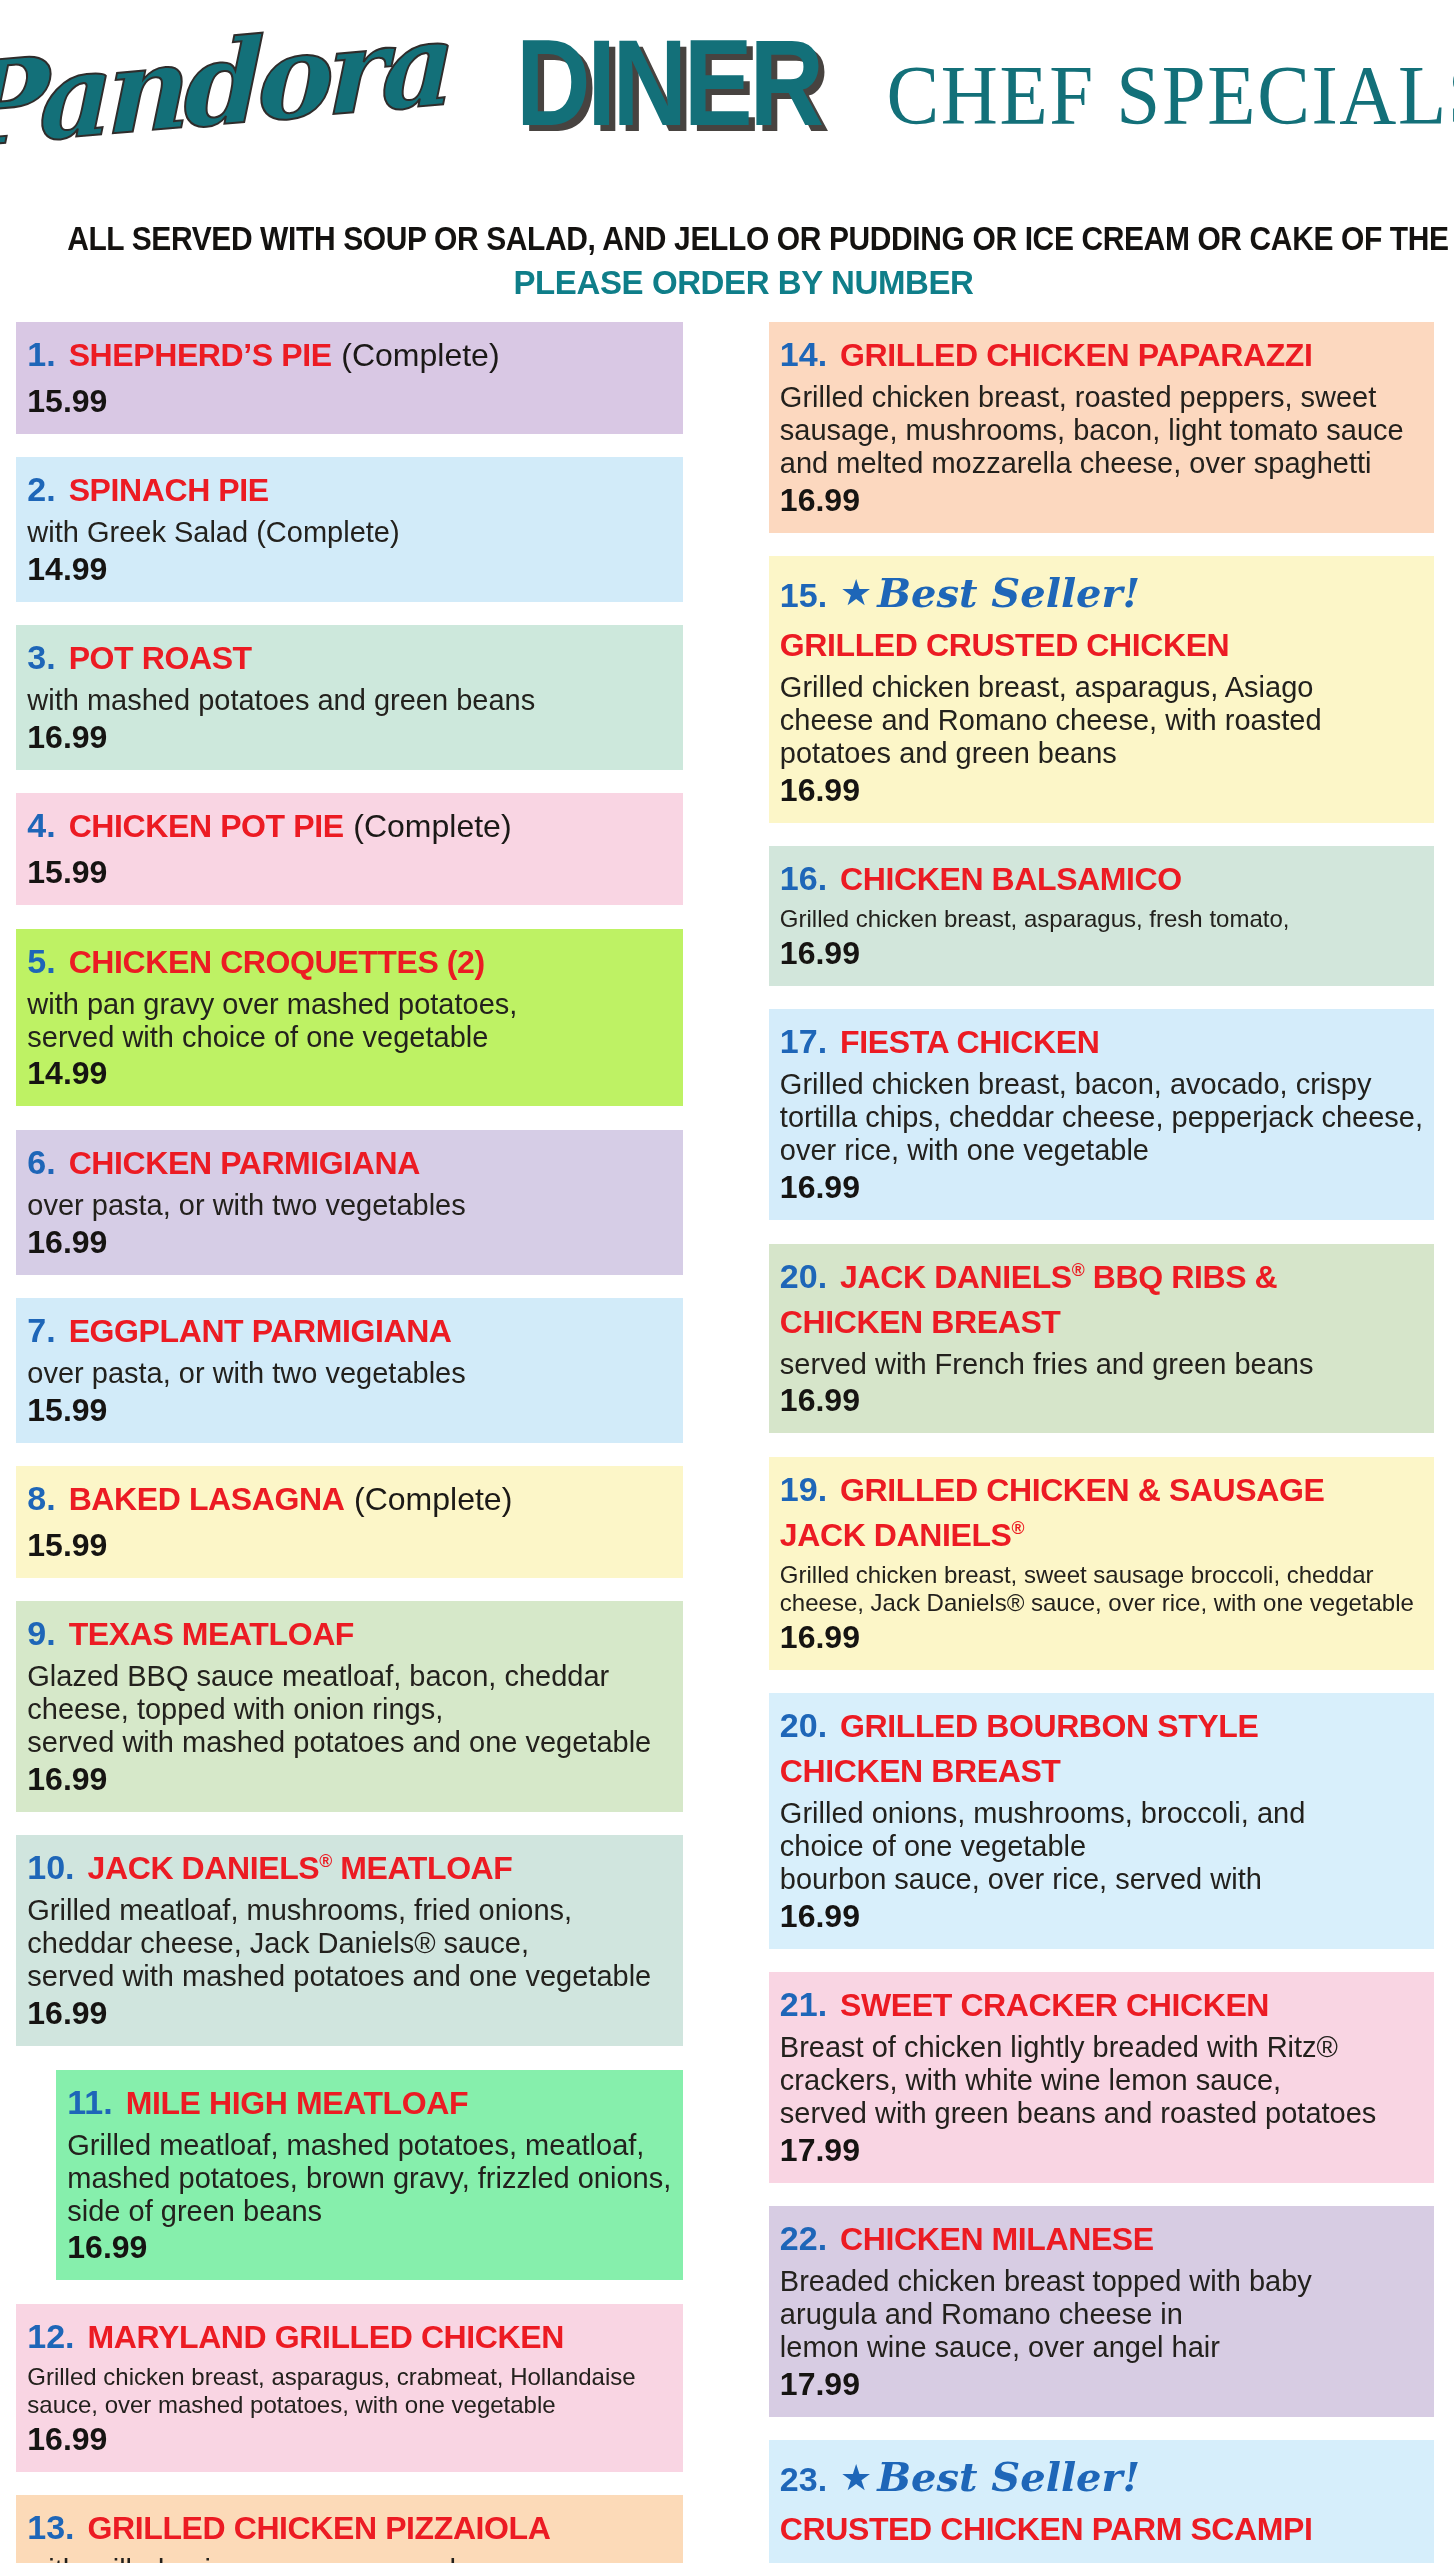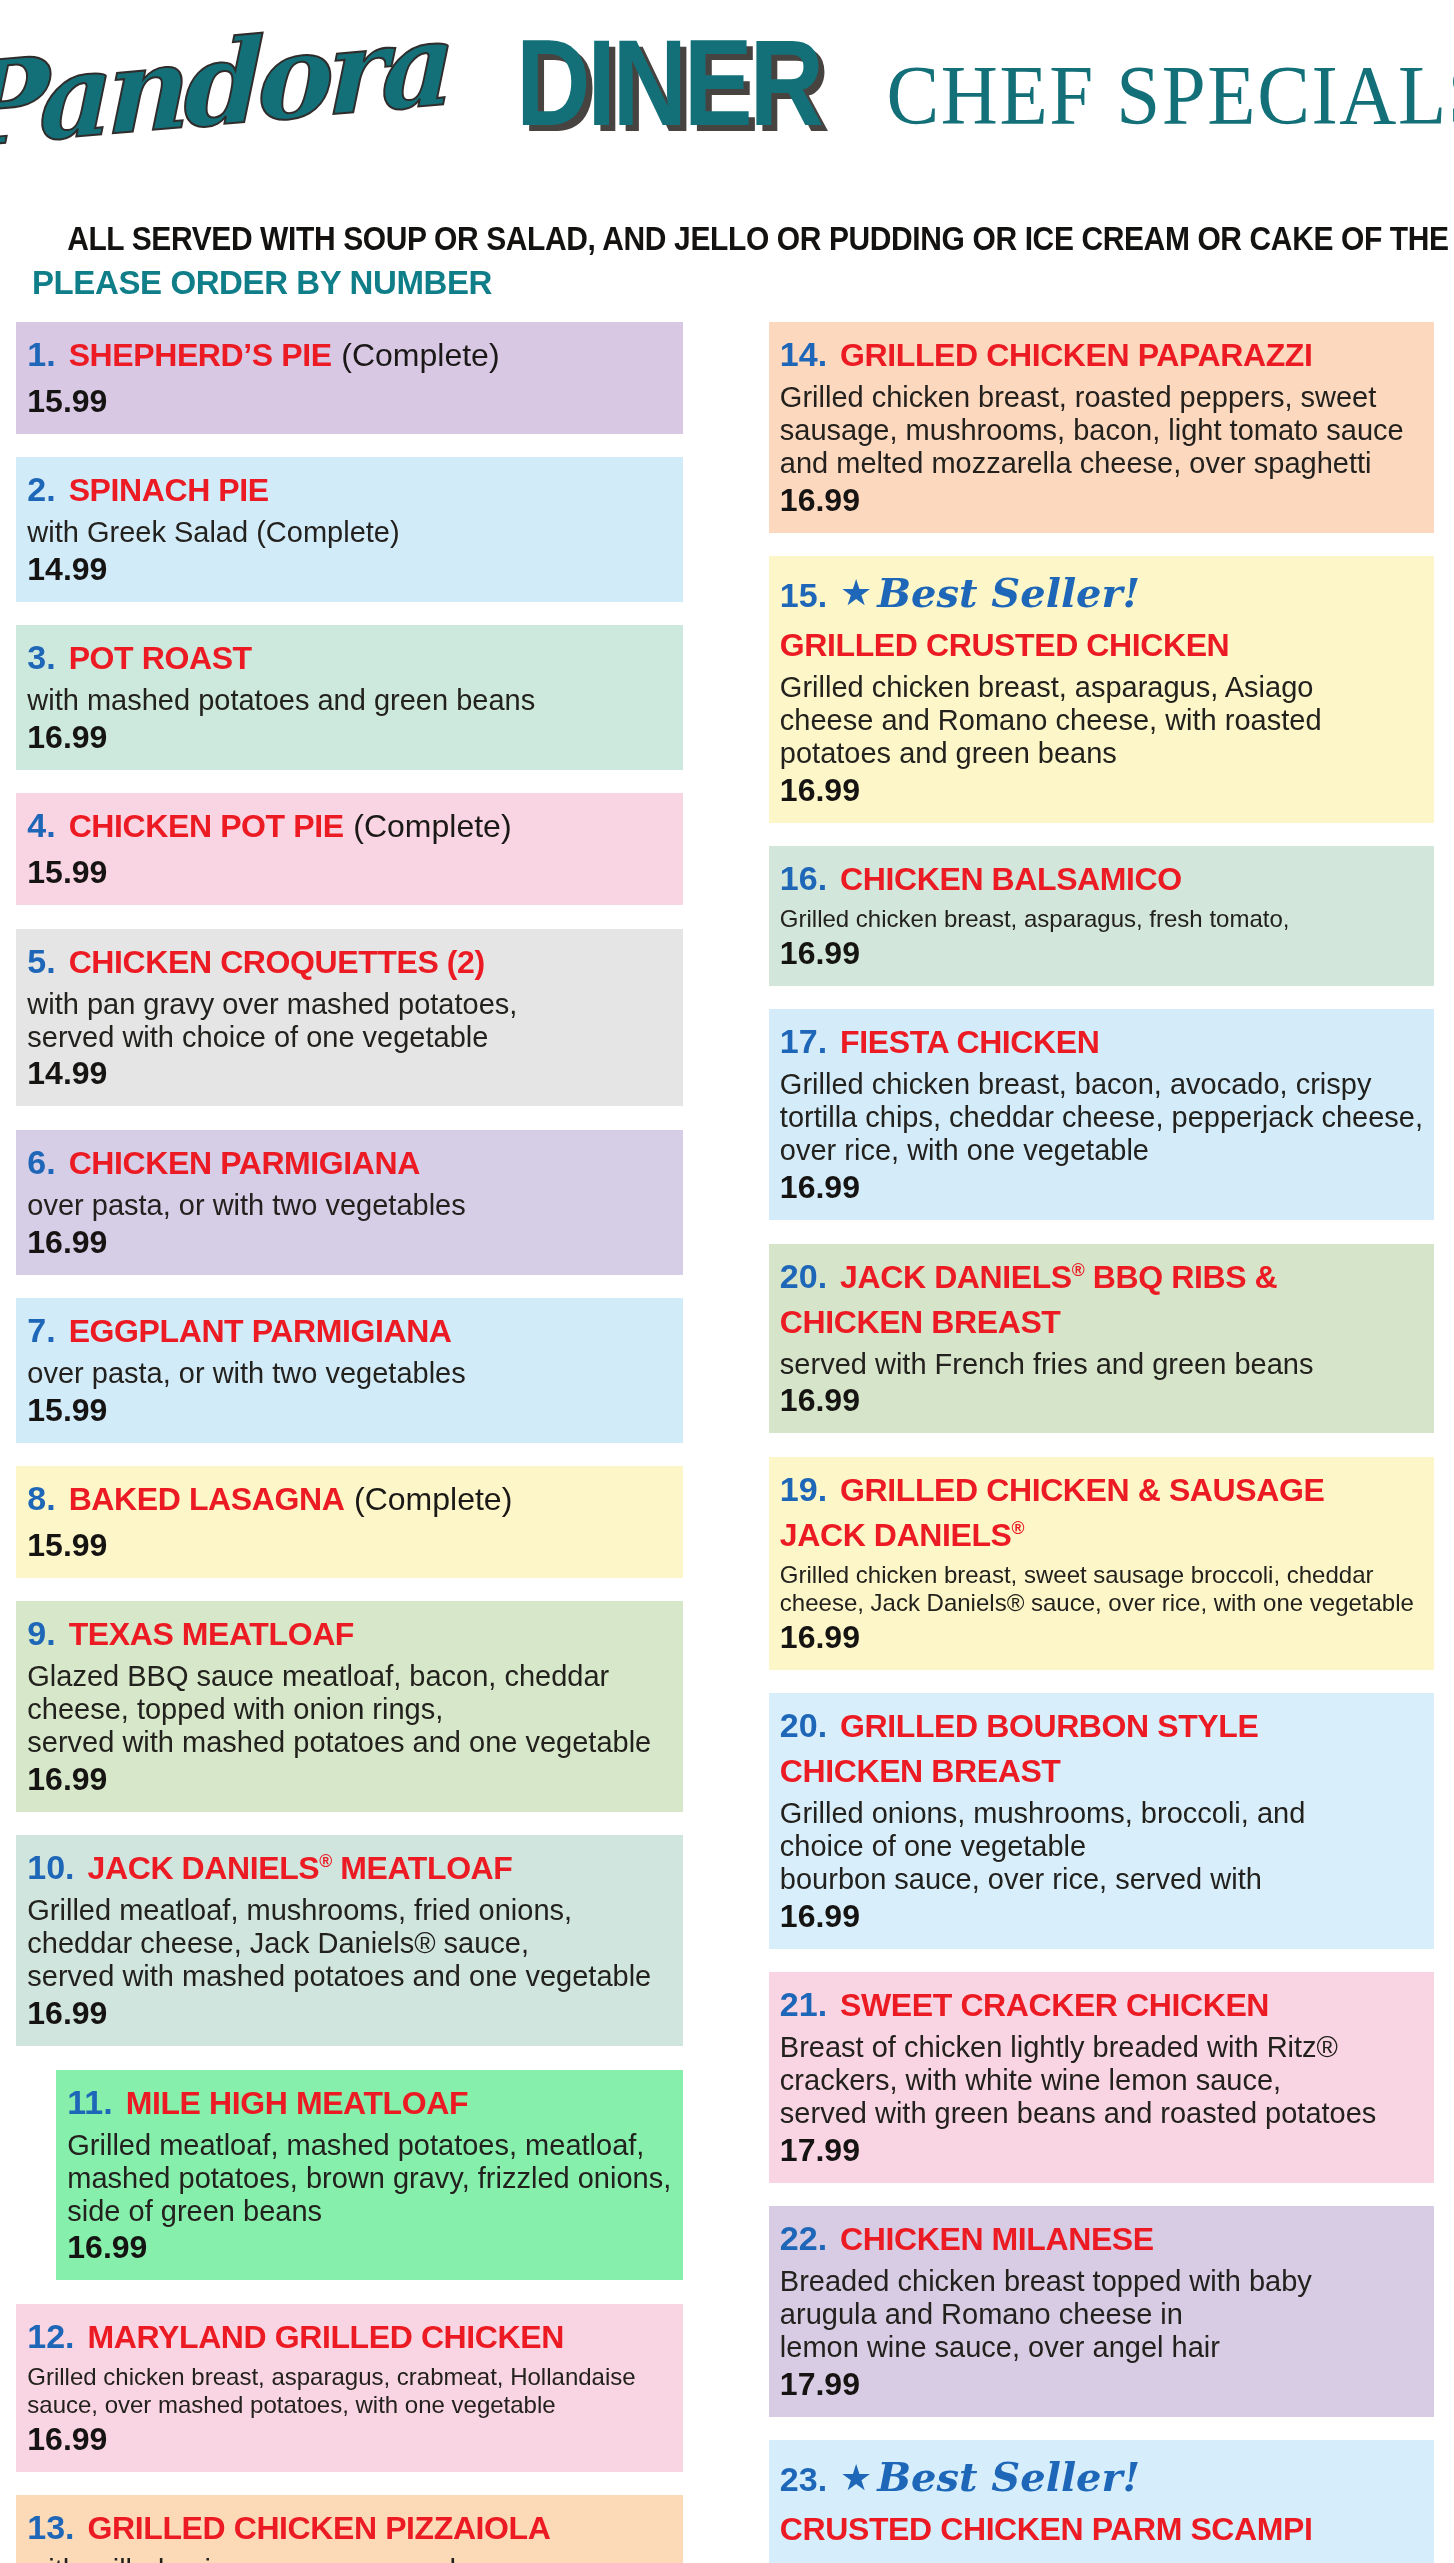--- a/index.html
+++ b/index.html
@@ -30,21 +30,21 @@
     display:inline-block;
     font-family:"Liberation Serif", serif;font-size:79px;line-height:1;
     letter-spacing:1.6px;color:var(--teal,#137079);
     transform:scaleY(1.08);transform-origin:bottom;
   }
   .served-note{
     text-align:center;font-weight:bold;font-size:33px;line-height:37px;
     color:#141210;letter-spacing:-0.4px;margin-top:11.3px;white-space:nowrap;
   }
   .order-note{
-    font-weight:bold;font-size:33px;line-height:37px;
+    text-align:center;font-weight:bold;font-size:33px;line-height:37px;
     color:var(--teal2,#0f7e89);letter-spacing:-0.4px;margin-top:6.5px;white-space:nowrap;padding-left:32px;
   }
   
   .columns{
     display:grid;grid-template-columns:1fr 1fr;column-gap:86px;
     padding:0 44px 0 16px;margin-top:21px;
   }
   .col{display:flex;flex-direction:column;row-gap:23.4px;}
   .item{padding:13px 11.3px;text-align:left;}
   .head{white-space:nowrap;line-height:39px;}
@@ -89,21 +89,21 @@
         </div>
         <div class="item" style="background: rgb(205, 232, 220);">
           <div class="head"><span class="num">3.</span><span class="ttl">POT ROAST</span></div>
           <div class="desc">with mashed potatoes and green beans</div>
           <div class="price">16.99</div>
         </div>
         <div class="item" style="background: rgb(249, 213, 227);">
           <div class="head"><span class="num">4.</span><span class="ttl">CHICKEN POT PIE</span><span class="sfx">(Complete)</span></div>
           <div class="price">15.99</div>
         </div>
-        <div class="item" style="background: #e5e5e5;">
+        <div class="item" style="background: #bef264;">
           <div class="head"><span class="num">5.</span><span class="ttl">CHICKEN CROQUETTES (2)</span></div>
           <div class="desc">with pan gravy over mashed potatoes,</div>
           <div class="desc">served with choice of one vegetable</div>
           <div class="price">14.99</div>
         </div>
         <div class="item" style="background: rgb(214, 205, 230);">
           <div class="head"><span class="num">6.</span><span class="ttl">CHICKEN PARMIGIANA</span></div>
           <div class="desc">over pasta, or with two vegetables</div>
           <div class="price">16.99</div>
         </div>

